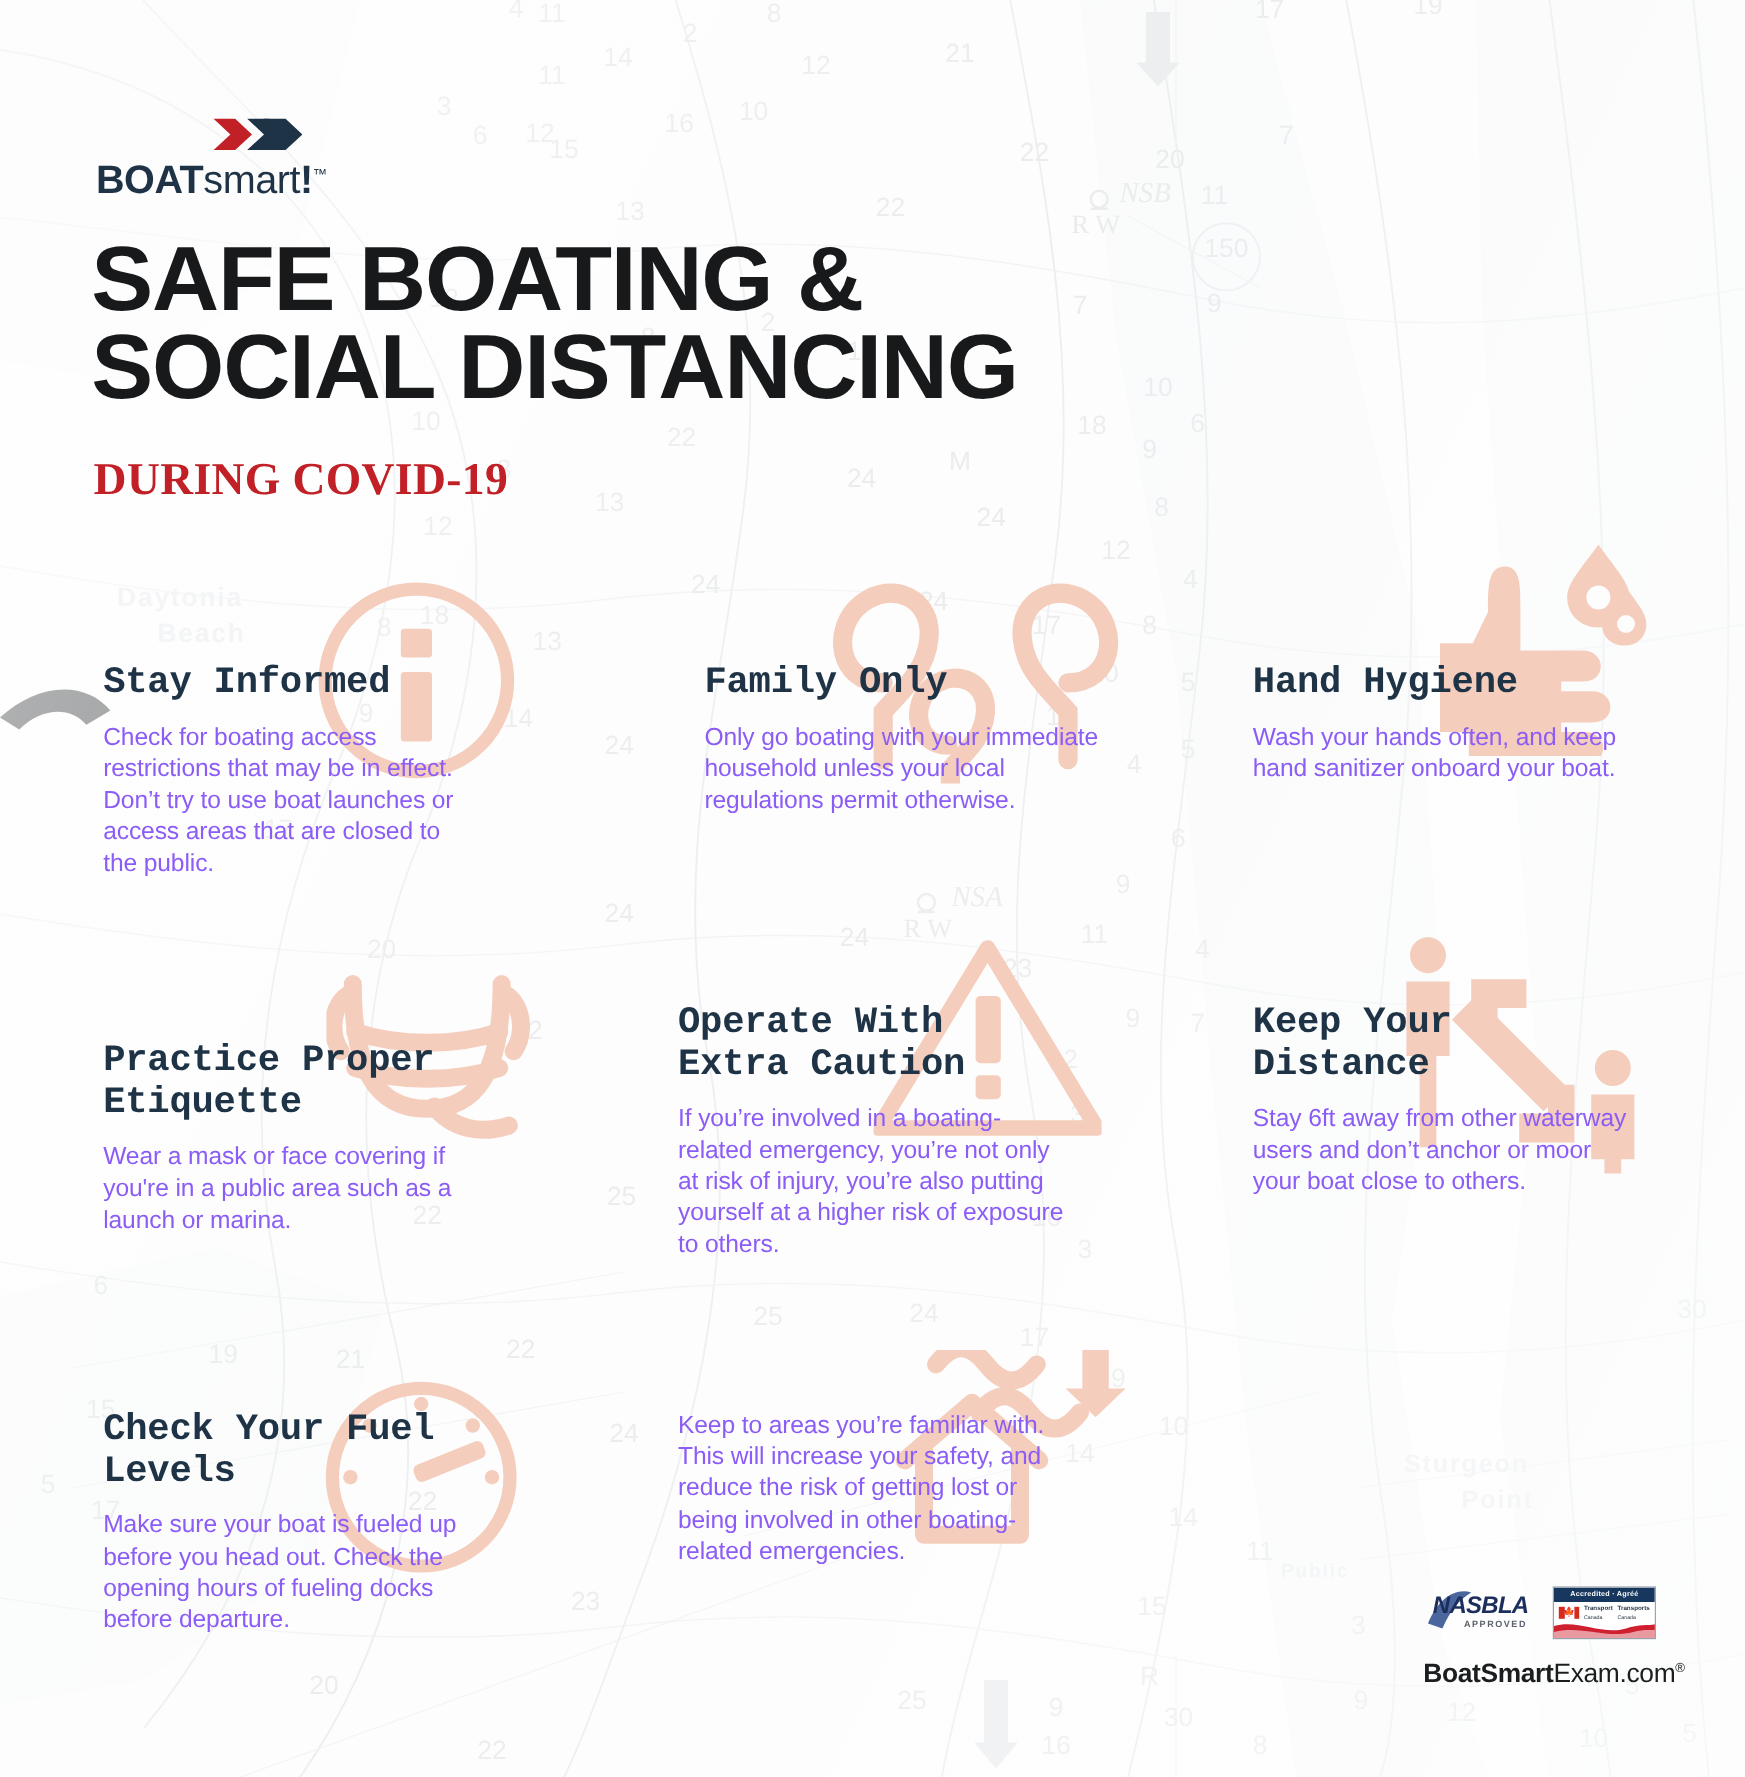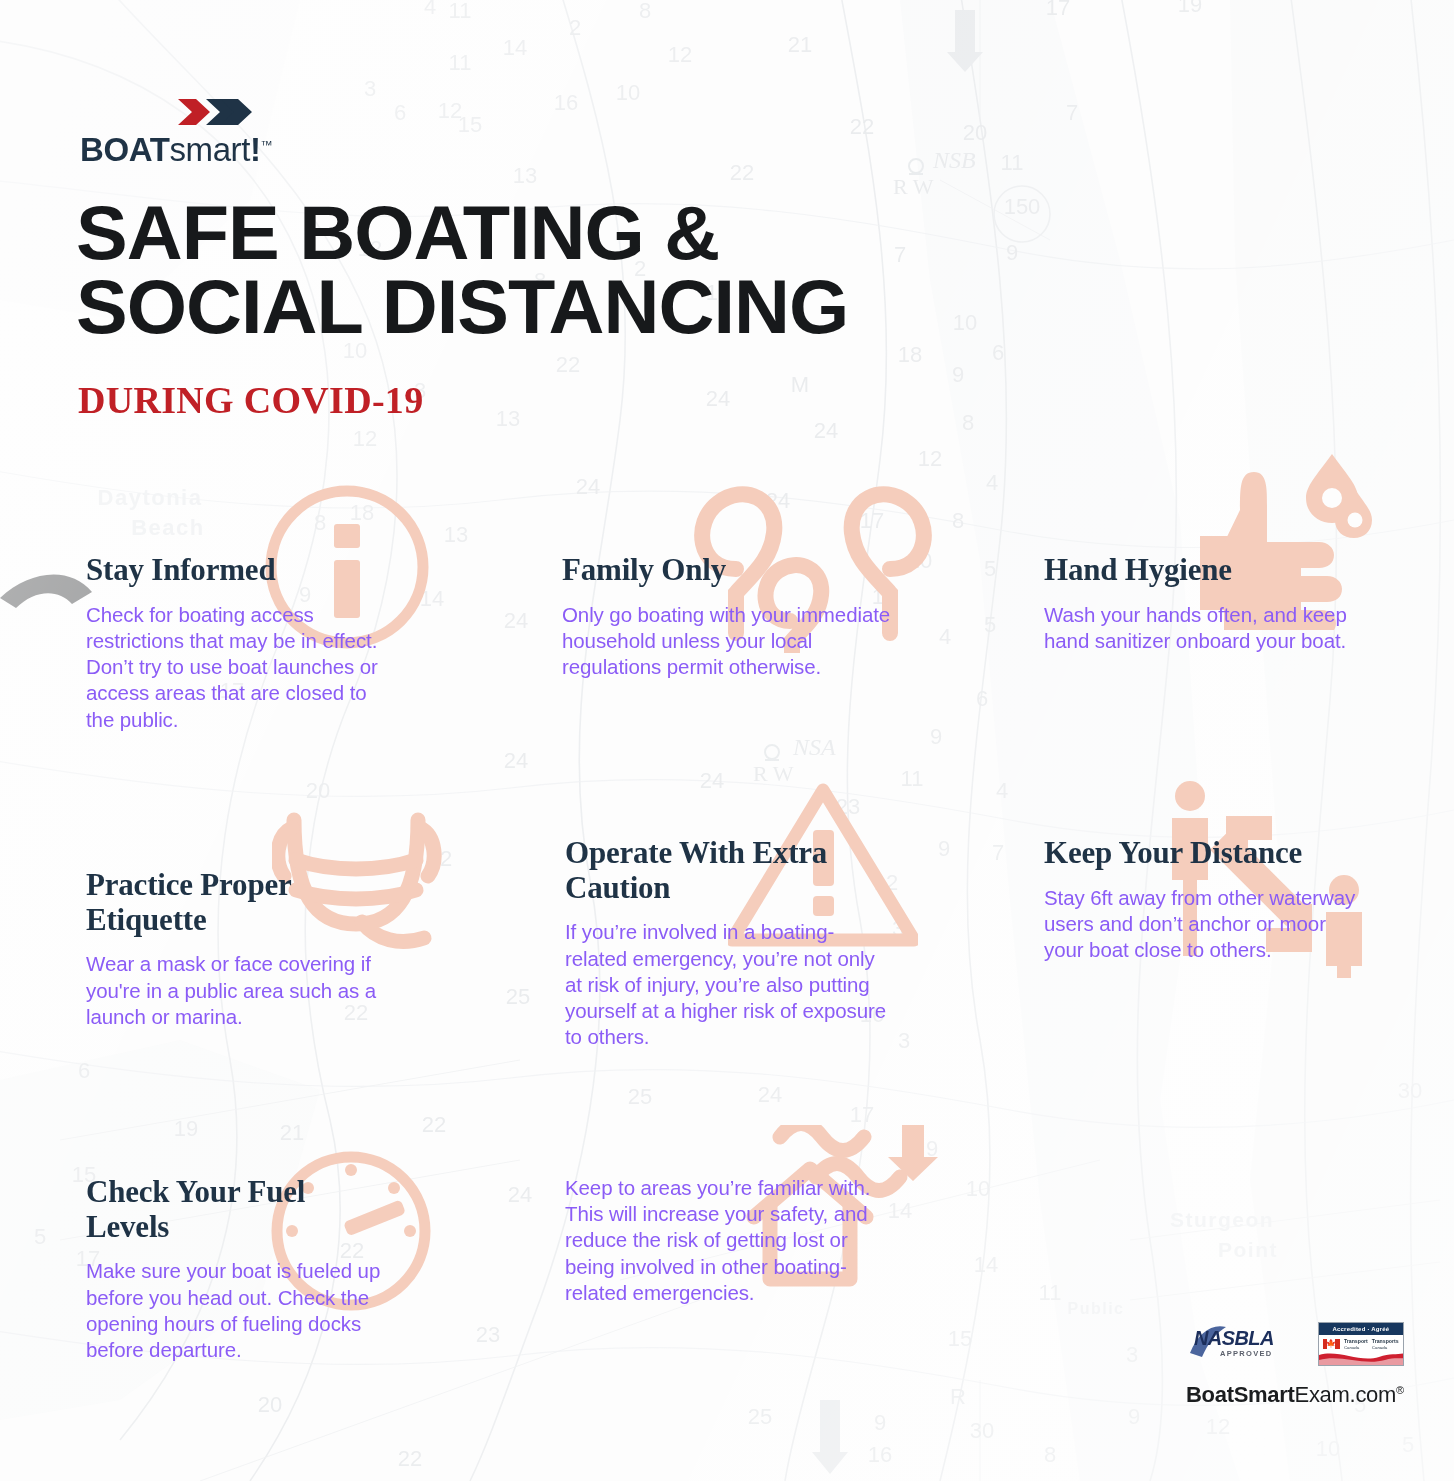--- a/index.html
+++ b/index.html
@@ -80,39 +80,39 @@
     font-weight: 700;
     font-size: 38px;
     letter-spacing: 0.3px;
     color: #c02026;
     text-transform: uppercase;
   }
 
   
   .tip { position: absolute; }
   .tip-title {
-    font-family: Liberation Serif, serif;
+    font-family: Liberation Mono, monospace;
     font-weight: 700;
     font-size: 31px;
     line-height: 1.12;
     color: #1f3346;
     letter-spacing: -0.2px;
     margin-bottom: 14px;
   }
   .tip-body {
     font-family: "Liberation Sans", sans-serif;
     font-size: 20.5px;
     line-height: 1.28;
     color: #8b5cf6;
     letter-spacing: -0.1px;
   }
 
   
   #tip-stay-informed   { left: 86px;  top: 553px;  width: 300px; }
-  #tip-family-only     { left: 562px; top: 553px;  width: 330px; }
+  #tip-family-only     { left: 587px; top: 553px;  width: 330px; }
   #tip-hand-hygiene    { left: 1044px;top: 553px;  width: 310px; }
 
   #tip-etiquette       { left: 86px;  top: 836px;  width: 300px; margin-top: 32px; }
   #tip-caution         { left: 565px; top: 836px;  width: 330px; }
   #tip-distance        { left: 1044px;top: 836px;  width: 320px; }
 
   #tip-fuel            { left: 86px;  top: 1175px; width: 300px; }
   #tip-stay-local      { left: 565px; top: 1175px; width: 330px; }
 
   
@@ -121,21 +121,21 @@
   #deco-family    { left: 678px;  top: 473px; }
   #deco-hand      { left: 1192px; top: 450px; }
   #deco-mask      { left: 272px;  top: 806px; }
   #deco-warning   { left: 728px;  top: 782px; }
   #deco-distance  { left: 1148px; top: 778px; }
   #deco-gauge     { left: 268px;  top: 1148px; }
   #deco-local     { left: 736px;  top: 1125px; }
 
   
   .footer { position: absolute; left: 1186px; top: 1318px; z-index: 4; }
-  .footer-badges { display: flex; align-items: center; height: 52px; justify-content: space-between; }
+  .footer-badges { display: flex; align-items: center; gap: 16px; height: 52px; }
   .nasbla { position: relative; width: 92px; height: 50px; }
   .nasbla-word {
     font-family: "Liberation Sans", sans-serif;
     font-weight: 700;
     font-style: italic;
     font-size: 20px;
     color: #1c2f5c;
     letter-spacing: -0.6px;
     position: absolute;
     left: 8px; top: 8px;

